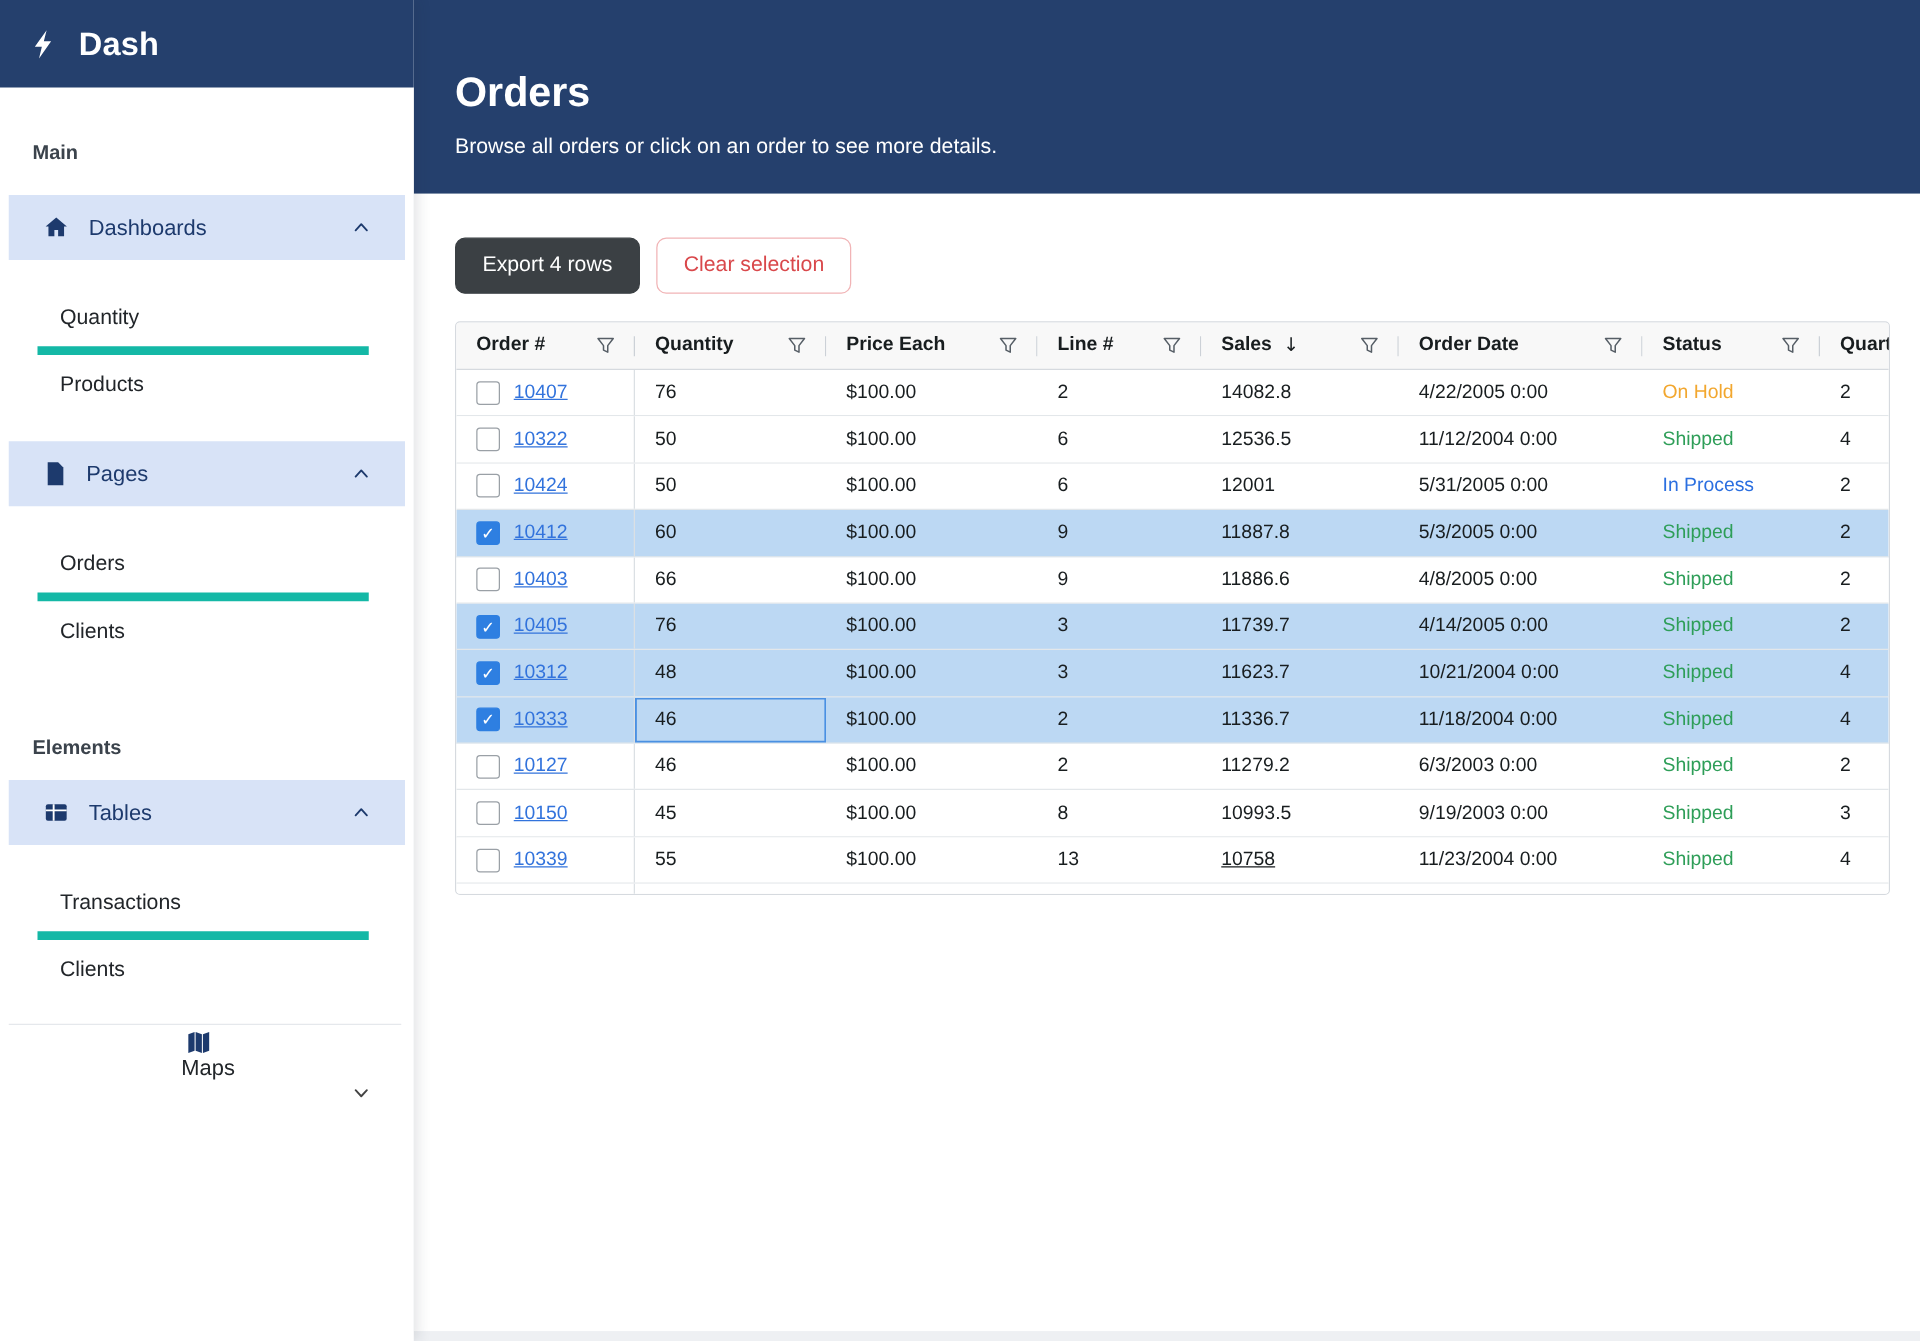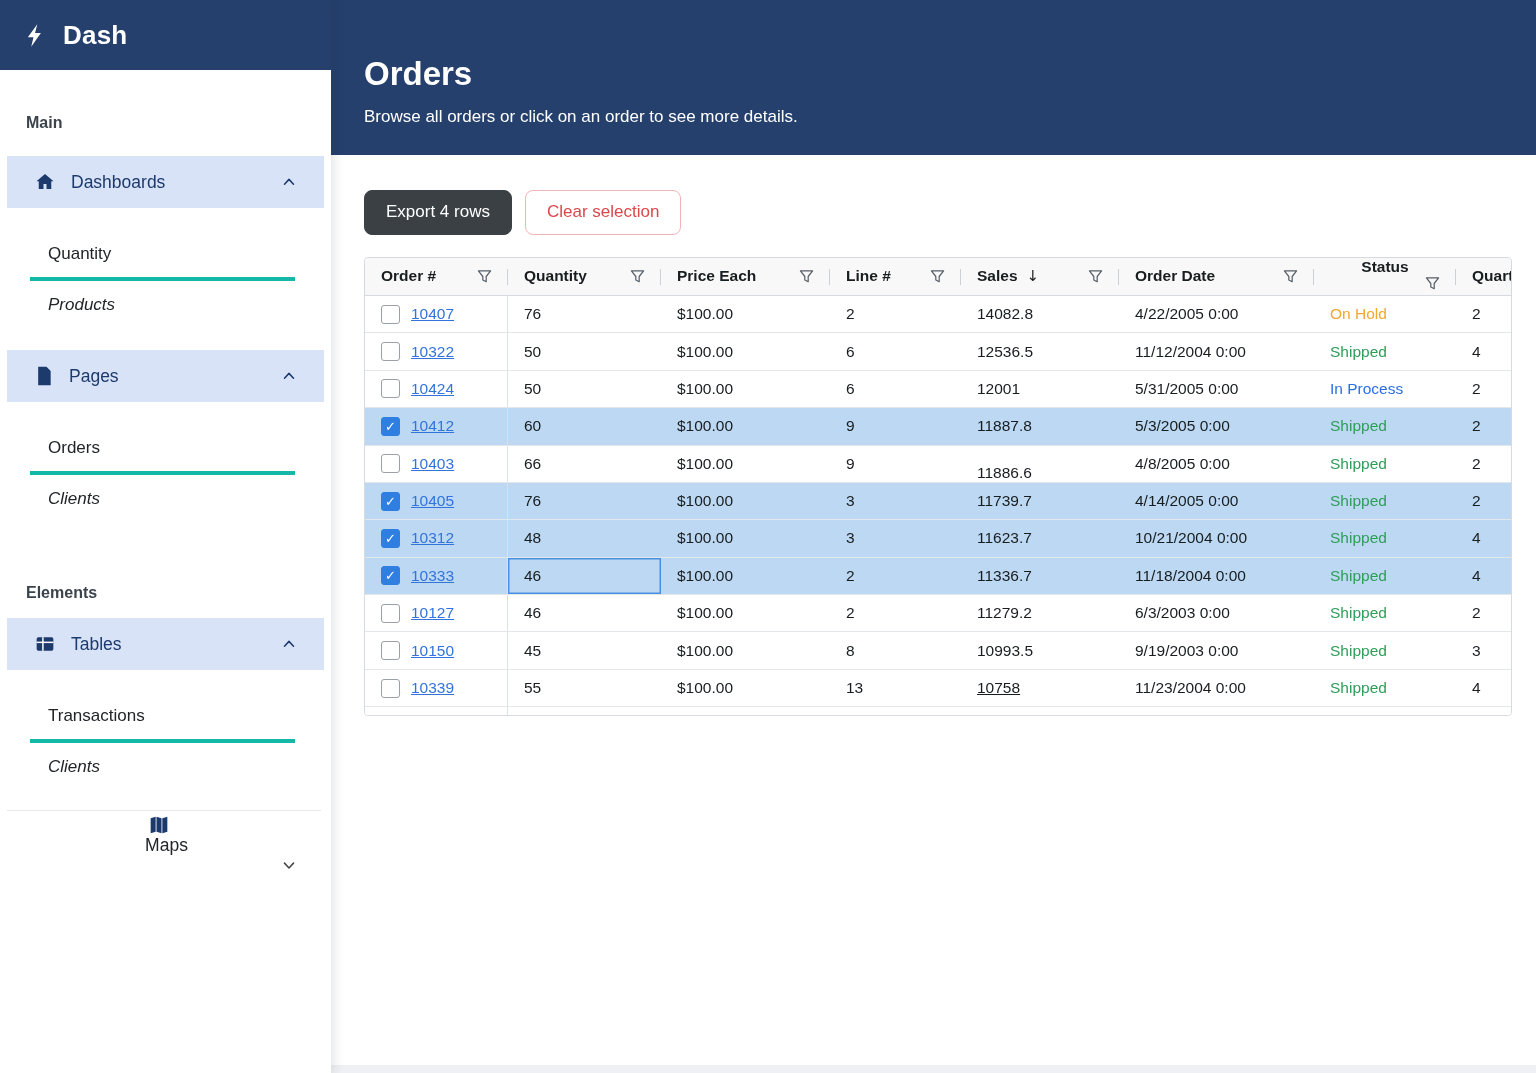--- a/index.html
+++ b/index.html
@@ -31,21 +31,21 @@
   .nav-group.active{background:#d8e3f7;}
   .nav-group.plain{color:#212529;margin-top:4px;flex-direction:column;}
   .nav-group .g-icon{margin-right:16px;display:flex;}
   .nav-group .g-label{flex:0 0 auto;}
   .nav-group .chev{margin-left:auto;display:flex;}
   .sub-list{margin:22px 36px 0 30px;}
   .sub-item{
     height:47px;display:flex;align-items:center;padding-left:18px;
     font-size:17px;color:#212529;cursor:pointer;
   }
-  .sub-item + .sub-item{border-top:4px solid #14b8a6;font-style:italic;}
+  .sub-item + .sub-item{border-top:7px solid #14b8a6;}
   .side-divider{margin:20px 10px 0 7px;border-top:1px solid #e5e8ec;}
   
   .main{position:absolute;left:331px;top:0;right:0;height:1073px;}
   .main-header{
     height:155px;background:#25406d;color:#fff;box-sizing:border-box;
     padding:57px 0 0 33px;
   }
   .main-header h1{margin:0;font-size:33px;font-weight:700;line-height:1;}
   .main-header p{margin:18px 0 0;font-size:17px;line-height:1;}
   .content{background:#fff;height:910px;}
@@ -237,21 +237,21 @@
               <svg class="funnel" width="15" height="15" viewBox="0 0 16 16">
                 <path d="M1.5 2h13L9.8 8v5.6L6.2 11.8V8z" fill="none" stroke="#565e66" stroke-width="1.3" stroke-linejoin="round"></path>
               </svg>
             </div>
             <div class="hcell" style="width: 195px;">
               <span>Order Date</span>
               <svg class="funnel" width="15" height="15" viewBox="0 0 16 16">
                 <path d="M1.5 2h13L9.8 8v5.6L6.2 11.8V8z" fill="none" stroke="#565e66" stroke-width="1.3" stroke-linejoin="round"></path>
               </svg>
             </div>
-            <div class="hcell" style="width: 142px; flex-direction: column;">
+            <div class="hcell" style="width: 142px;">
               <span>Status</span>
               <svg class="funnel" width="15" height="15" viewBox="0 0 16 16">
                 <path d="M1.5 2h13L9.8 8v5.6L6.2 11.8V8z" fill="none" stroke="#565e66" stroke-width="1.3" stroke-linejoin="round"></path>
               </svg>
             </div>
             <div class="hcell" style="width: 57px;">
               <span>Quarter</span>
             </div>
           </div>
         <div class="grid-body">
@@ -370,21 +370,21 @@
               </div>
               <div class="tcell col-quantity" style="width: 153px;">
                 <span>66</span>
               </div>
               <div class="tcell col-price" style="width: 169px;">
                 <span>$100.00</span>
               </div>
               <div class="tcell col-line" style="width: 131px;">
                 <span>9</span>
               </div>
-              <div class="tcell col-sales" style="width: 158px; align-items: flex-end;">
+              <div class="tcell col-sales" style="width: 158px;">
                 <span>11886.6</span>
               </div>
               <div class="tcell col-date" style="width: 195px;">
                 <span>4/8/2005 0:00</span>
               </div>
               <div class="tcell col-status" style="width: 142px;">
                 <span style="color: rgb(46, 158, 88);">Shipped</span>
               </div>
               <div class="tcell col-quarter" style="width: 57px;">
                 <span>2</span>

